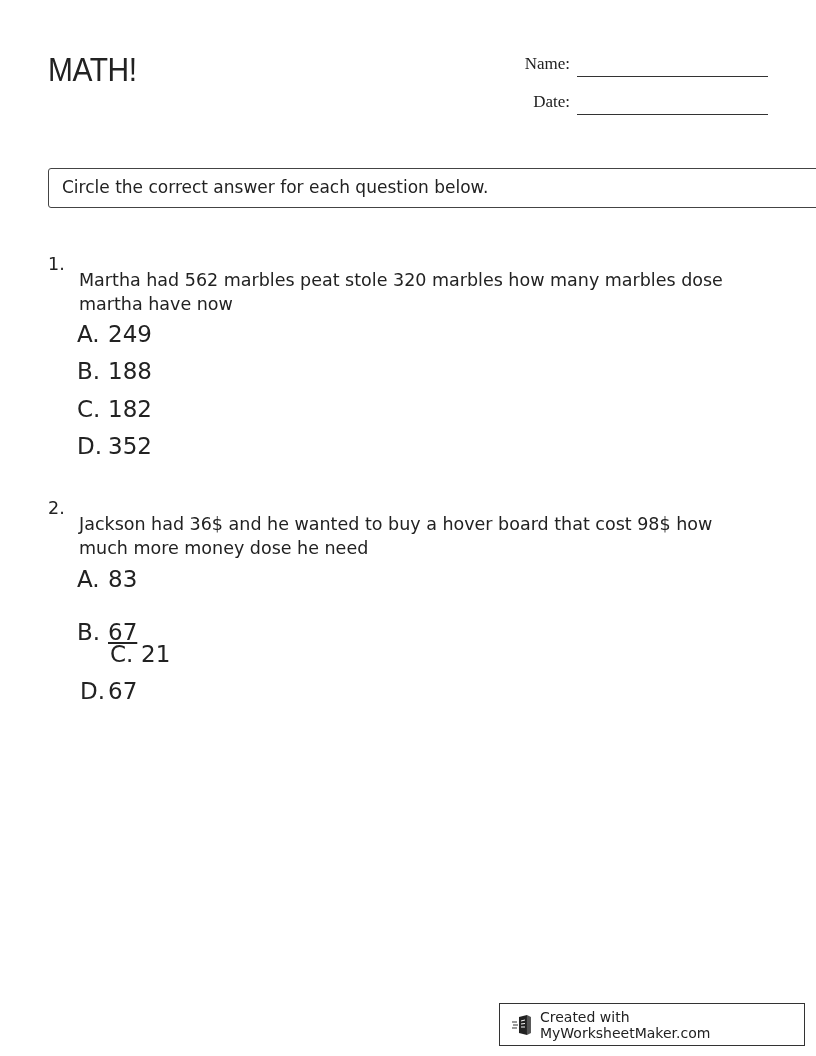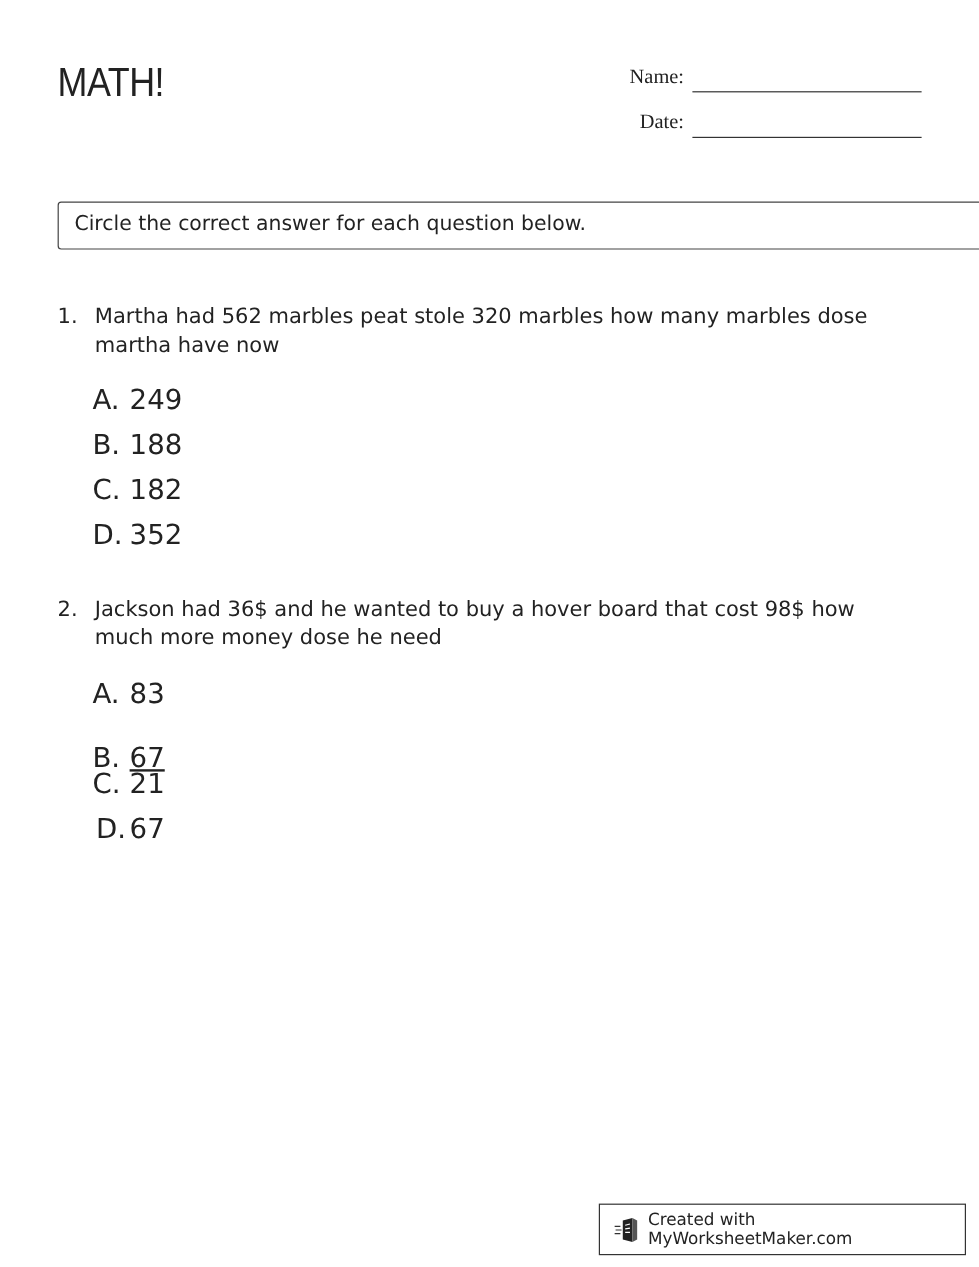--- a/index.html
+++ b/index.html
@@ -4,21 +4,21 @@
   <style>
     html, body { margin: 0; padding: 0; background: #ffffff; }
     body { width: 816px; height: 1056px; position: relative; overflow: hidden; color: #222; }
     .title { position: absolute; left: 48px; top: 50px; font-family: "Liberation Sans Narrow", "Liberation Sans", sans-serif; font-size: 34px; font-weight: normal; color: #222; letter-spacing: -0.5px; transform: scaleX(0.88); transform-origin: left center; }
     .field { position: absolute; font-family: "Liberation Serif", serif; font-size: 17px; color: #222; }
     .field-label { position: absolute; text-align: right; width: 100px; }
     .field-line { position: absolute; height: 0; border-bottom: 1.5px solid #333; width: 191px; }
     .instructions { position: absolute; left: 48px; top: 168px; width: 816px; height: 40px; border: 1.5px solid #444; border-radius: 3px; box-sizing: border-box; font-family: "DejaVu Sans", sans-serif; font-size: 17px; padding: 8px 0 0 13px; color: #222; }
     .question { position: absolute; left: 48px; width: 720px; font-family: "DejaVu Sans", sans-serif; font-size: 17.5px; line-height: 24px; color: #222; }
     .q-num { position: absolute; left: 0; top: 0; }
-    .q-text { position: absolute; left: 31px; top: 0; width: 680px; }
+    .q-text { position: absolute; left: 31px; top: 16px; width: 680px; }
     .option { position: absolute; left: 77px; font-family: "DejaVu Sans", sans-serif; font-size: 23px; color: #222; }
     .opt-letter { display: inline-block; width: 31px; }
     .footer { position: absolute; left: 499px; top: 1003px; width: 306px; height: 43px; border: 1.5px solid #333; box-sizing: border-box; font-family: "DejaVu Sans", sans-serif; font-size: 14px; display: flex; align-items: center; padding-left: 12px; color: #222; }
     .footer-icon { width: 20px; height: 22px; margin-right: 8px; }
   </style>
 </head>
 <body>
 
 <div class="title">MATH!</div>
 
@@ -41,21 +41,21 @@
 <div class="option" style="top:358px;"><span class="opt-letter">B.</span><span>188</span></div>
 <div class="option" style="top:396px;"><span class="opt-letter">C.</span><span>182</span></div>
 <div class="option" style="top:433px;"><span class="opt-letter">D.</span><span>352</span></div>
 
 <div class="question" style="top:496px;">
   <span class="q-num">2.</span>
   <span class="q-text">Jackson had 36$ and he wanted to buy a hover board that cost 98$ how much more money dose he need</span>
 </div>
 <div class="option" style="top:566px;"><span class="opt-letter">A.</span><span>83</span></div>
 <div class="option" style="top:619px;text-decoration:underline;"><span class="opt-letter">B.</span><span>67</span></div>
-<div class="option" style="top:641px;"><span class="opt-letter">C.</span><span>21</span></div>
+<div class="option" style="top:641px;margin-left:33px;"><span class="opt-letter">C.</span><span>21</span></div>
 <div class="option" style="top:678px;text-align:center;"><span class="opt-letter">D.</span><span>67</span></div>
 
 <div class="footer">
   <svg class="footer-icon" viewBox="0 0 20 22">
     <line x1="0" y1="8" x2="5" y2="8" stroke="#333" stroke-width="1"></line>
     <line x1="1" y1="11" x2="6" y2="11" stroke="#333" stroke-width="1"></line>
     <line x1="0" y1="14" x2="5" y2="14" stroke="#333" stroke-width="1"></line>
     <polygon points="7,3 15,1 15,21 7,19" fill="#222"></polygon>
     <polygon points="15,1 19,3 19,19 15,21" fill="#555"></polygon>
     <line x1="9" y1="7" x2="13" y2="6" stroke="#fff" stroke-width="1"></line>

